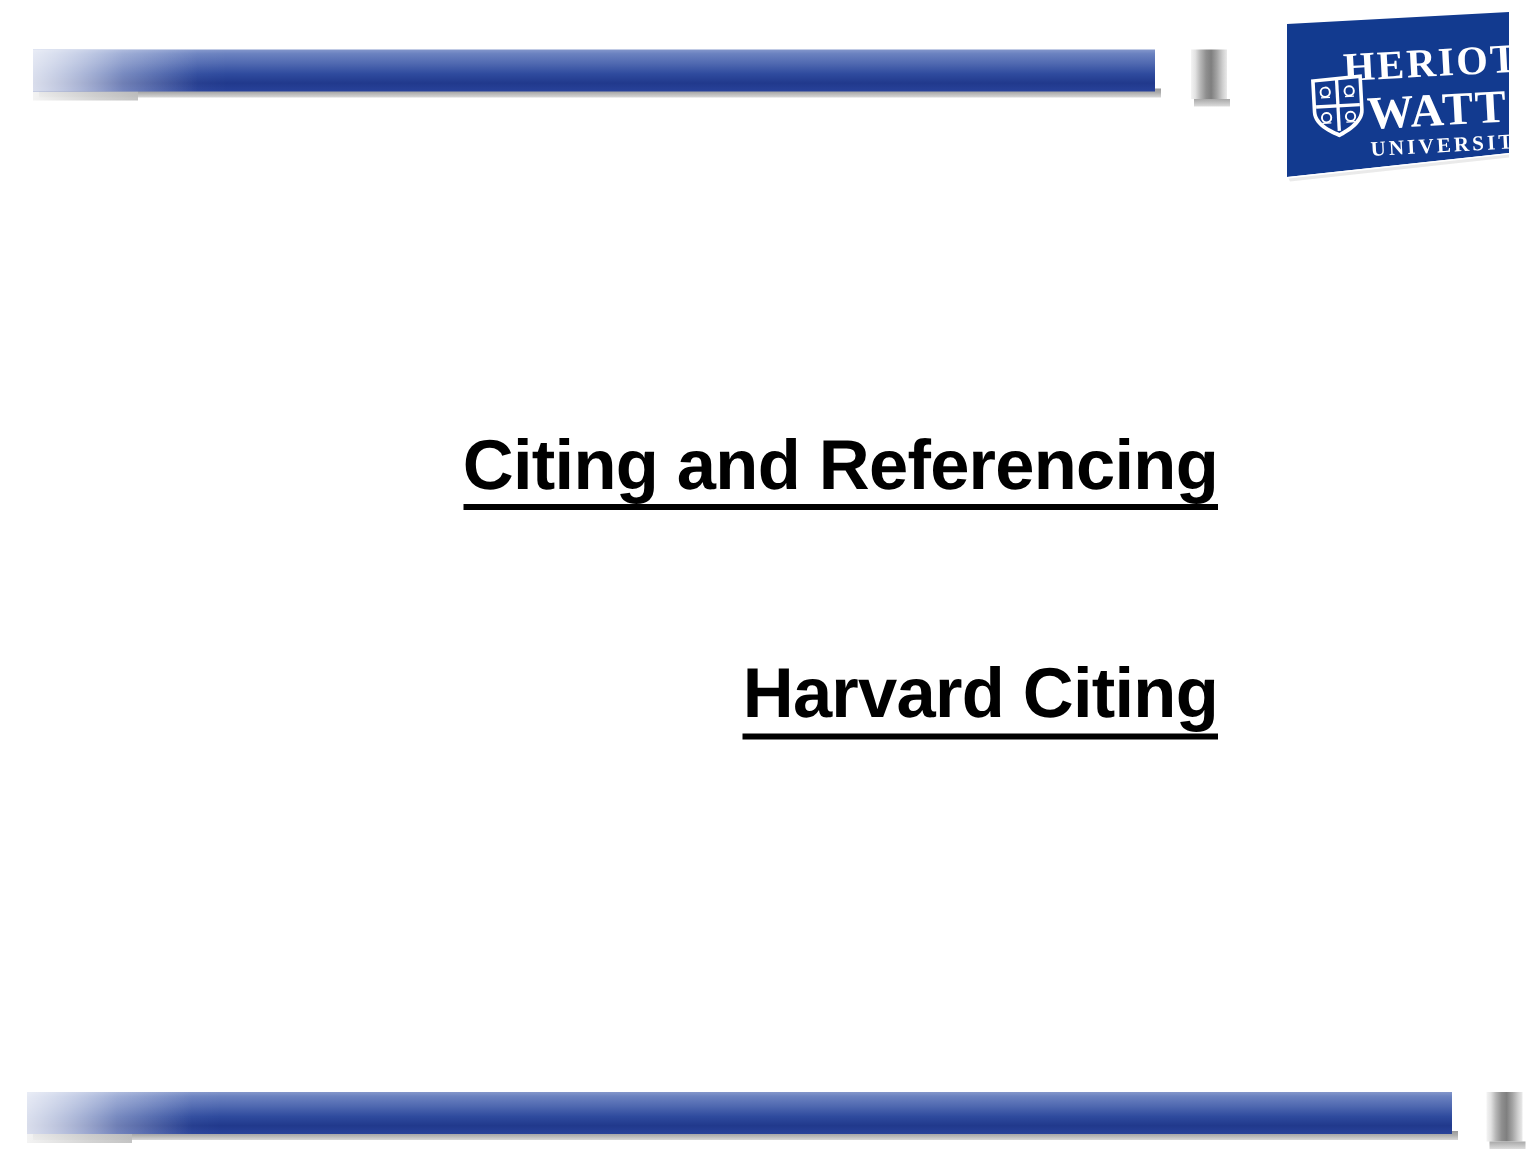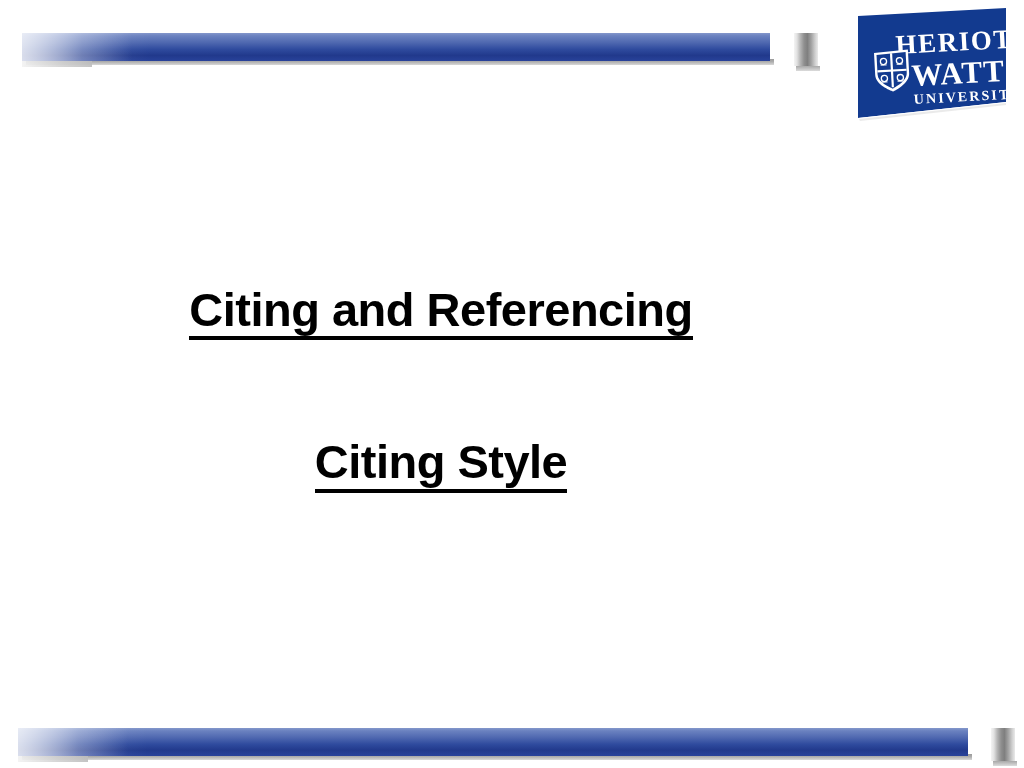--- a/index.html
+++ b/index.html
@@ -99,22 +99,21 @@
     height: 118px;
   }
   .logo svg { display: block; }
 
   
   .title-block {
     position: absolute;
     left: 0;
     top: 282px;
     width: 812px;
-    text-align: center;
-    margin-left: 35px;
+    text-align: right;
   }
   .title-line {
     display: block;
     color: #000000;
     font-weight: bold;
     font-family: "Liberation Sans", sans-serif;
     letter-spacing: -0.5px;
   }
   .title-line span.u {
     display: inline-block;
@@ -169,21 +168,21 @@
 
     <text x="58" y="96" font-family="'Liberation Serif', 'DejaVu Serif', serif" font-size="14" font-weight="bold" fill="#ffffff" letter-spacing="2.1" transform="rotate(-3.1 58 96)">UNIVERSITY</text>
   </svg>
 </div>
 
 <div class="title-block">
   <div class="title-line title-1">
     <span class="u">Citing and Referencing</span>
   </div>
   <div class="title-line title-2">
-    <span class="u">Citing Style</span>
+    <span class="u">Harvard Citing</span>
   </div>
 </div>
 
 <div class="bar-group bottom">
   <div class="bar-shadow"></div>
   <div class="bar-shadow-soft"></div>
   <div class="bar-main">
     <div class="bar-highlight"></div>
   </div>
   <div class="bar-endcap">

